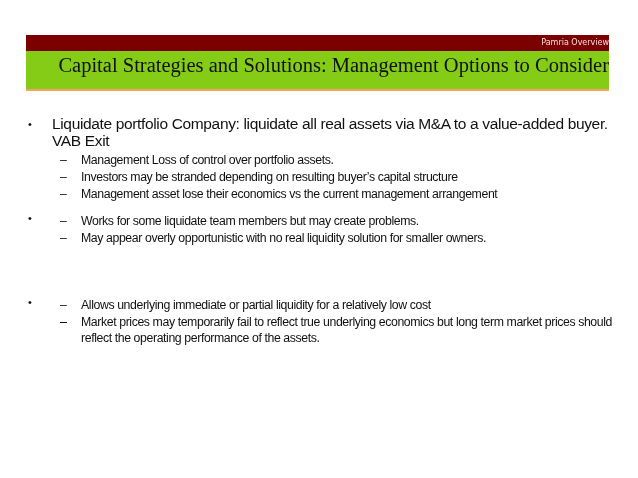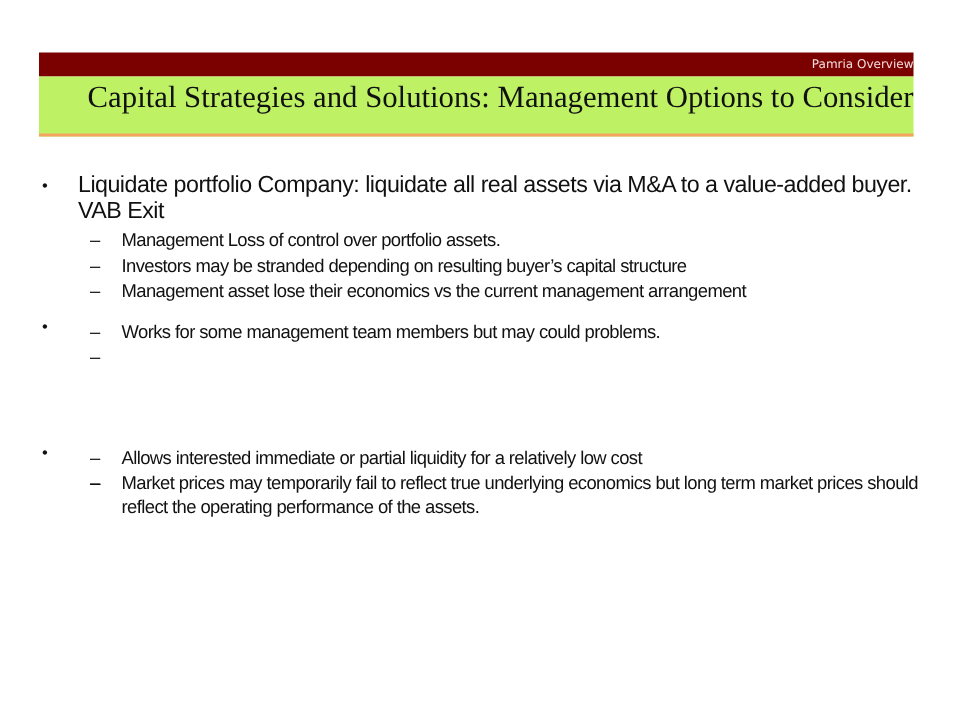--- a/index.html
+++ b/index.html
@@ -7,21 +7,21 @@
     width: 638px; height: 478px; background: #ffffff; position: relative; overflow: hidden;
     font-family: "Liberation Sans", sans-serif; color: #1a1a1a;
   }
   .header { position: absolute; left: 26px; top: 35px; width: 583px; text-align: right; }
   .header-strip {
     height: 16px; background: #7b0000; color: #f3dede;
     font-size: 8px; line-height: 16px; padding-left: 6px;
     font-family: "DejaVu Sans", sans-serif;
   }
   .header-title-band {
-    height: 38px; background: #bef264;
+    height: 38px; background: #84cc16;
     border-bottom: 2px solid #f4a460;
   }
   .header-title {
     font-family: "Liberation Serif", serif; font-size: 20.5px; color: #111;
     padding-left: 4px; line-height: 28px; white-space: nowrap;
   }
   .content { position: absolute; left: 0; top: 0; width: 638px; }
   .bullet {
     position: absolute; left: 52px; width: 560px;
     font-size: 15.5px; line-height: 16.5px; color: #111;
@@ -54,28 +54,28 @@
     <ul class="subs">
       <li class="sub"><span class="sub-dash">–</span><span>Management Loss of control over portfolio assets.</span></li>
       <li class="sub"><span class="sub-dash">–</span><span>Investors may be stranded depending on resulting buyer’s capital structure</span></li>
       <li class="sub"><span class="sub-dash">–</span><span>Management asset lose their economics vs the current management arrangement</span></li>
     </ul>
   </div>
 
   <div class="bullet" style="top:210px;">
     <span class="bullet-dot">•</span>
     <ul class="subs">
-      <li class="sub"><span class="sub-dash">–</span><span>Works for some management team members but may could problems.</span></li>
-      <li class="sub"><span class="sub-dash">–</span></li>
+      <li class="sub"><span class="sub-dash">–</span><span>Works for some liquidate team members but may create problems.</span></li>
+      <li class="sub"><span class="sub-dash">–</span><span>May appear overly opportunistic with no real liquidity solution for smaller owners.</span></li>
     </ul>
   </div>
 
   <div class="bullet" style="top:294px;">
     <span class="bullet-dot">•</span>
     <ul class="subs">
-      <li class="sub"><span class="sub-dash">–</span><span>Allows interested immediate or partial liquidity for a relatively low cost</span></li>
+      <li class="sub"><span class="sub-dash">–</span><span>Allows underlying immediate or partial liquidity for a relatively low cost</span></li>
       <li class="sub"><span class="sub-dash">–</span></li>
       <li class="sub"><span class="sub-dash">–</span></li>
       <li class="sub"><span class="sub-dash">–</span><span>Market prices may temporarily fail to reflect true underlying economics but long term market prices should reflect the operating performance of the assets.</span></li>
     </ul>
   </div>
 
 </div>
 
 </body></html>

